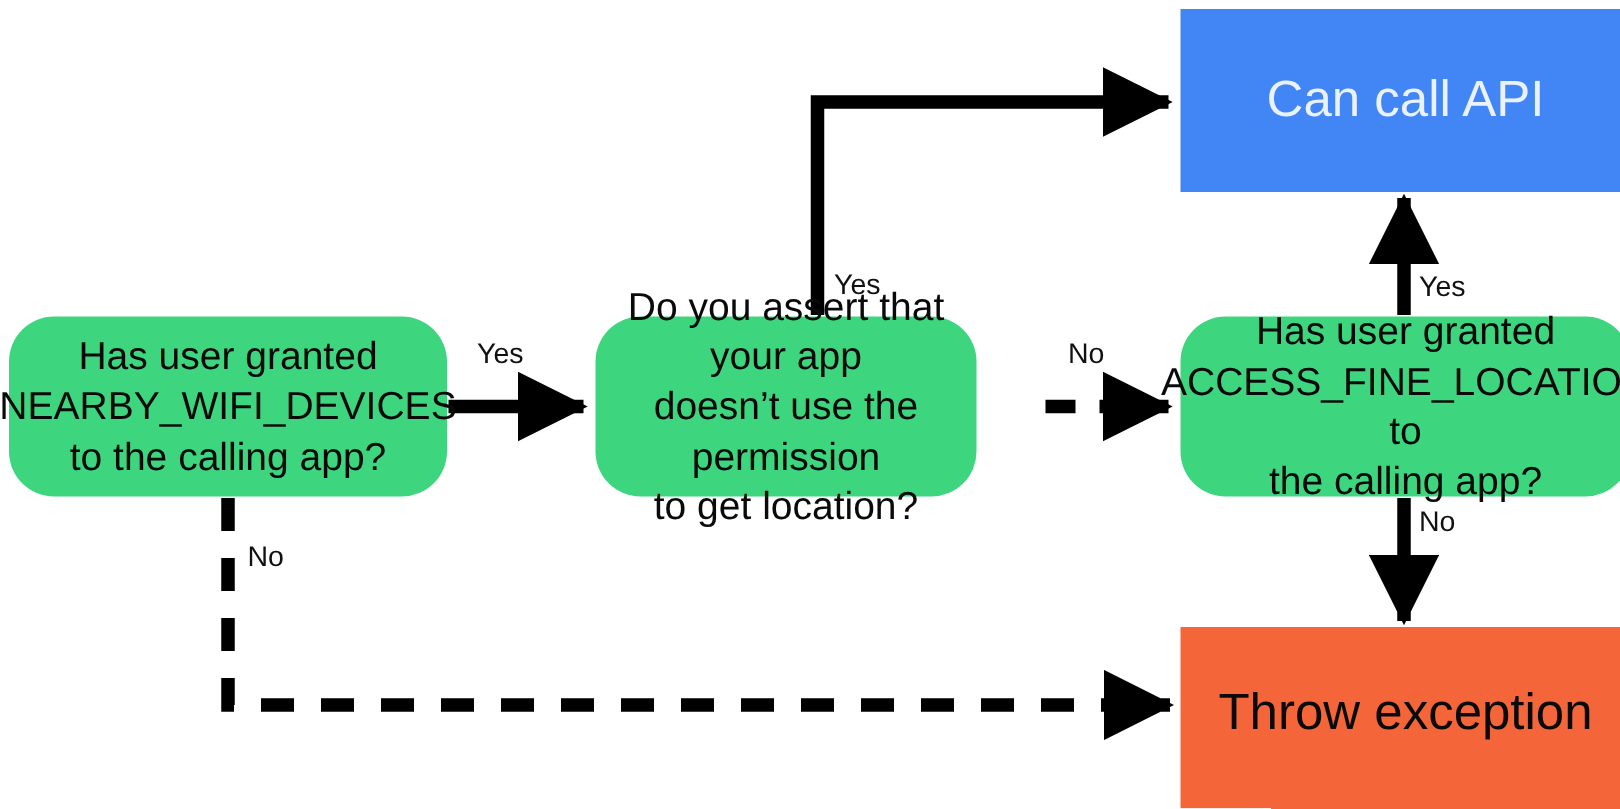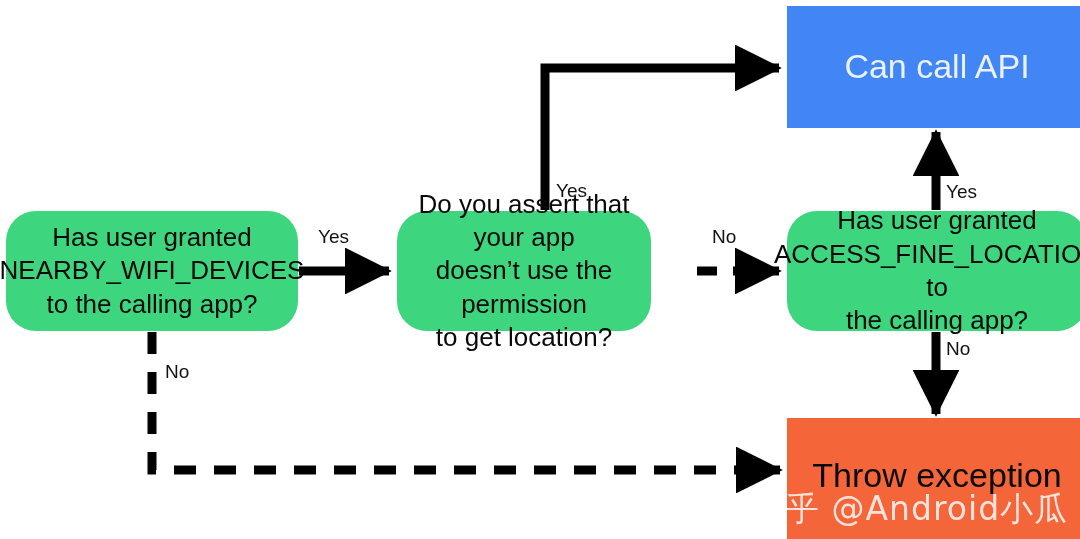--- a/index.html
+++ b/index.html
@@ -150,15 +150,14 @@
   <div class="edge-label" id="label-no-1">No</div>
 
   <div class="edge-label" id="label-yes-2">Yes</div>
 
   <div class="edge-label" id="label-no-2">No</div>
 
   <div class="edge-label" id="label-yes-3">Yes</div>
 
   <div class="edge-label" id="label-no-3">No</div>
 
-  <div id="watermark">知乎 @Android小瓜</div>
 
 </div>
 
 </body></html>

